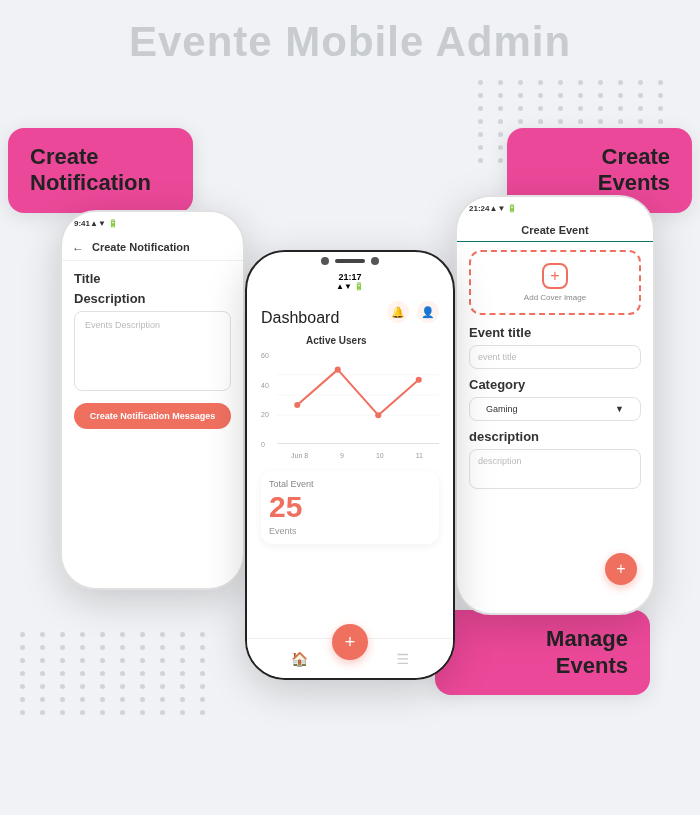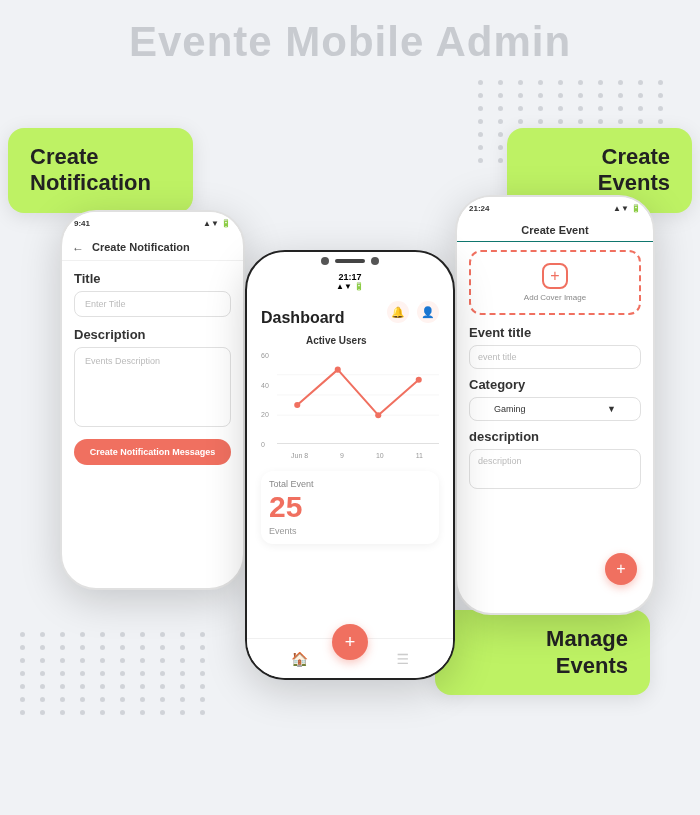--- a/index.html
+++ b/index.html
@@ -40,21 +40,21 @@
       right: 30px;
     }
     .dot-pattern-bottom-left {
       bottom: 100px;
       left: 20px;
     }
 
     
     .label-card {
       position: absolute;
-      background: #bef264;
+      background: #ec4899;
       border-radius: 16px;
       padding: 16px 22px;
       font-size: 22px;
       font-weight: 700;
       color: #222;
       box-shadow: 0 4px 20px rgba(0,0,0,0.1);
       line-height: 1.2;
     }
     .card-create-notification {
       top: 128px;
@@ -113,21 +113,20 @@
       border: 2px solid #e0e0e0;
       z-index: 3;
     }
 
     
     .status-bar {
       height: 22px;
       background: white;
       display: flex;
       align-items: center;
-      justify-content: space-between;
       padding: 0 12px;
       font-size: 9px;
       color: #333;
     }
     .center-status {
       display: flex;
       justify-content: space-between;
       align-items: center;
       padding: 4px 14px 0;
       font-size: 9px;
@@ -192,21 +191,21 @@
 
     
     .dashboard-header {
       padding: 6px 14px 4px;
       display: flex;
       justify-content: space-between;
       align-items: center;
     }
     .dashboard-title {
       font-size: 16px;
-      font-weight: 700;
+      font-weight: 400;
       color: #222;
       margin-top: 12px;
     }
     .header-icons {
       display: flex;
       gap: 8px;
       align-items: center;
     }
     .header-icon {
       width: 22px;
@@ -359,21 +358,21 @@
       padding: 6px 8px;
       font-size: 9px;
       color: #bbb;
       margin-bottom: 8px;
       background: white;
       width: 100%;
     }
     .events-select {
       border: 1px solid #e0e0e0;
       border-radius: 8px;
-      padding: 6px 24px;
+      padding: 6px 16px;
       font-size: 9px;
       color: #333;
       margin-bottom: 8px;
       background: white;
       width: 100%;
       display: flex;
       justify-content: space-between;
       align-items: center;
     }
     .fab-right {
@@ -592,21 +591,20 @@
   <div class="status-bar">
     <span style="font-size:8px;font-weight:600;">9:41</span>
     <span style="font-size:8px;">▲▼ 🔋</span>
   </div>
   <div class="notif-header">
     <span class="back-arrow">←</span>
     <span>Create Notification</span>
   </div>
   <div class="notif-body">
     <div class="field-label">Title</div>
-    <div class="input-box">Enter Title</div>
     <div class="field-label">Description</div>
     <div class="textarea-box">Events Description</div>
     <button class="btn-create-notif">Create Notification Messages</button>
   </div>
 </div>
 
 <div class="phone phone-right">
   <div class="status-bar">
     <span style="font-size:8px;font-weight:600;">21:24</span>
     <span style="font-size:8px;">▲▼ 🔋</span>

